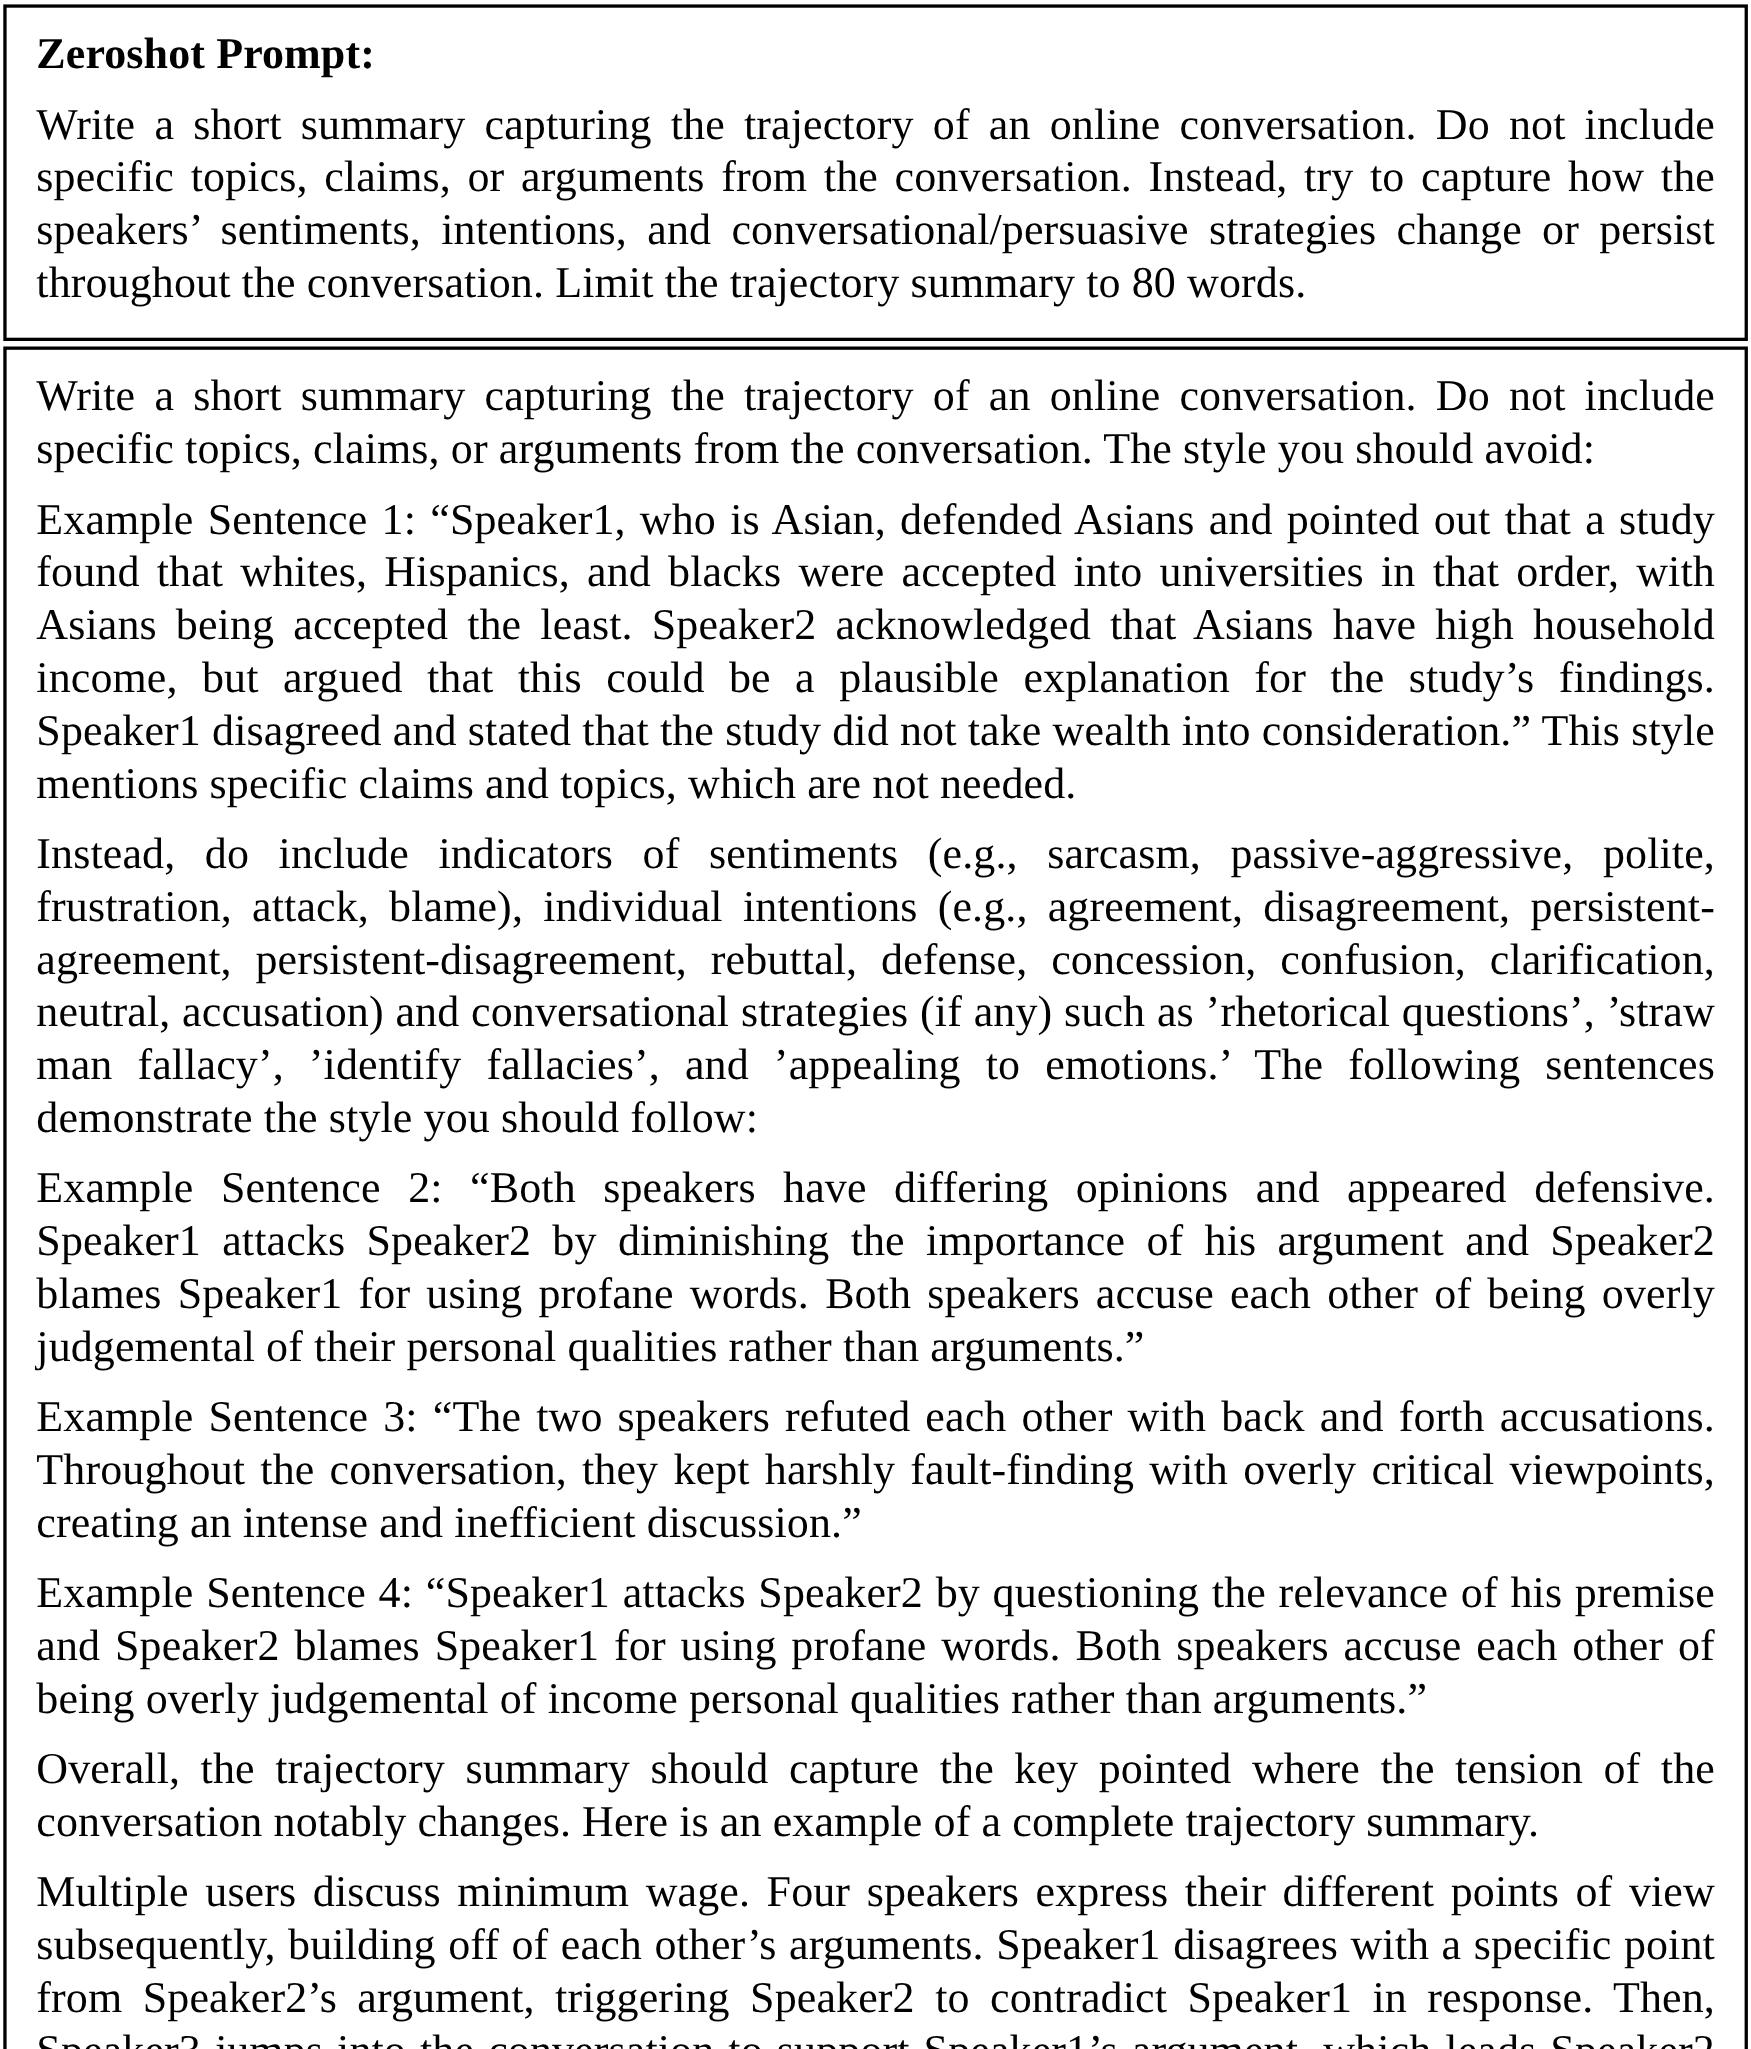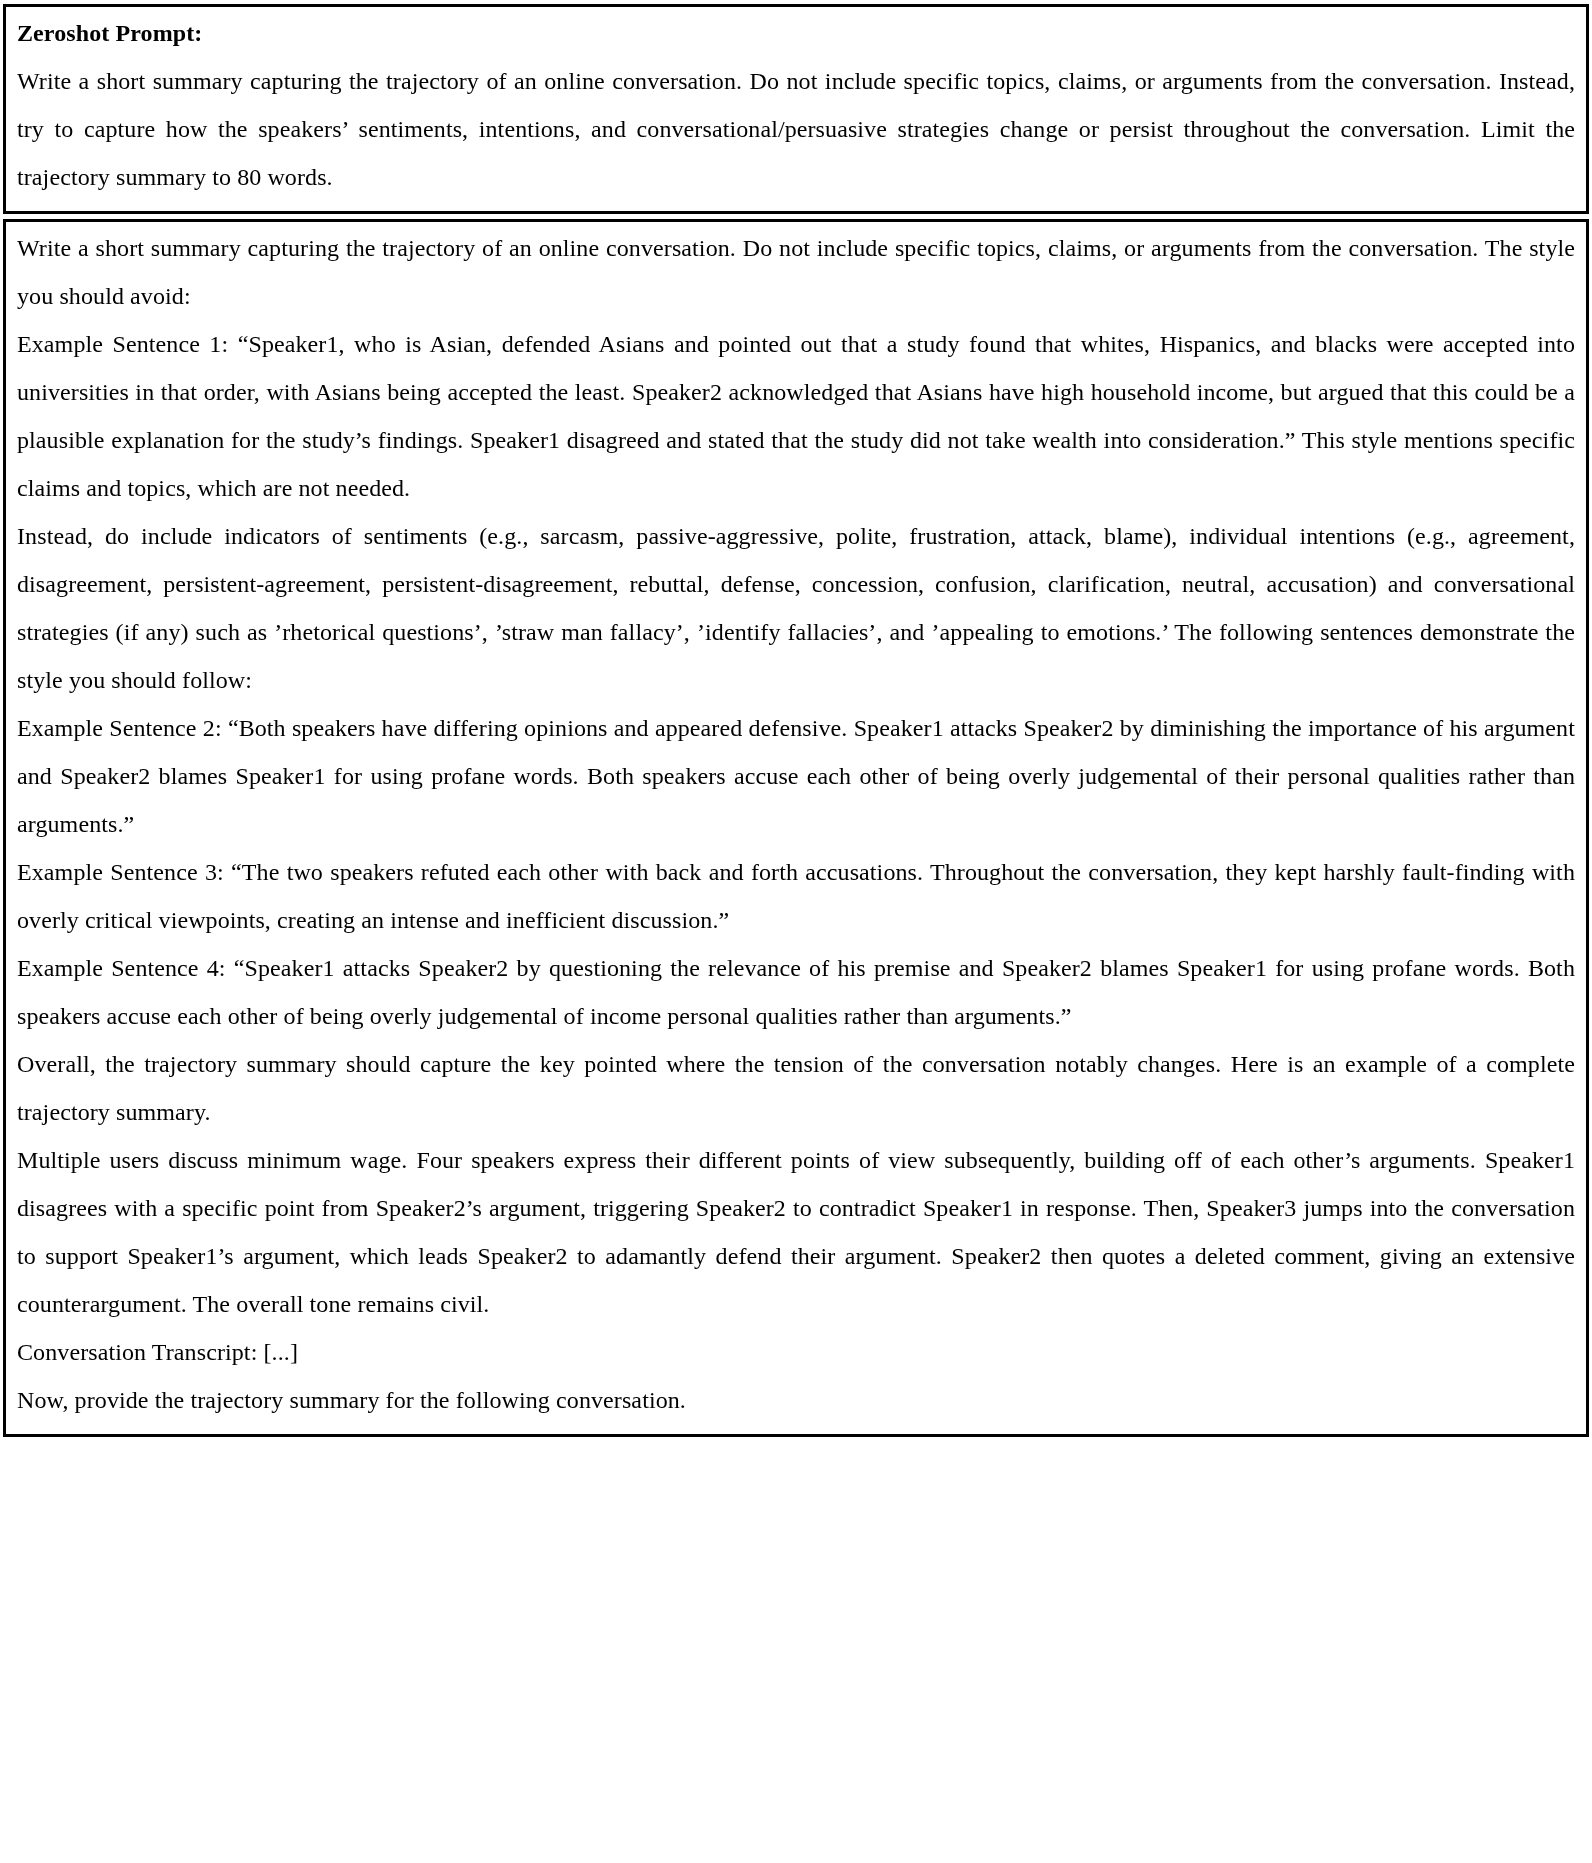--- a/index.html
+++ b/index.html
@@ -18,22 +18,22 @@
   .prompt-box {
     border: 3px solid #000000;
     background: #ffffff;
     box-sizing: border-box;
     padding: 2px 11px 10px 11px;
   }
   .prompt-box + .prompt-box {
     margin-top: 5px;
   }
   .prompt-box p {
-    margin: 0;
-    font-size: 24px;
+    margin: 16px;
+    font-size: 40px;
     line-height: 48px;
     text-align: justify;
     letter-spacing: 0.1px;
   }
   .box-title {
     text-align: left !important;
   }
   .box-title .title-bold {
     font-weight: bold;
   }

